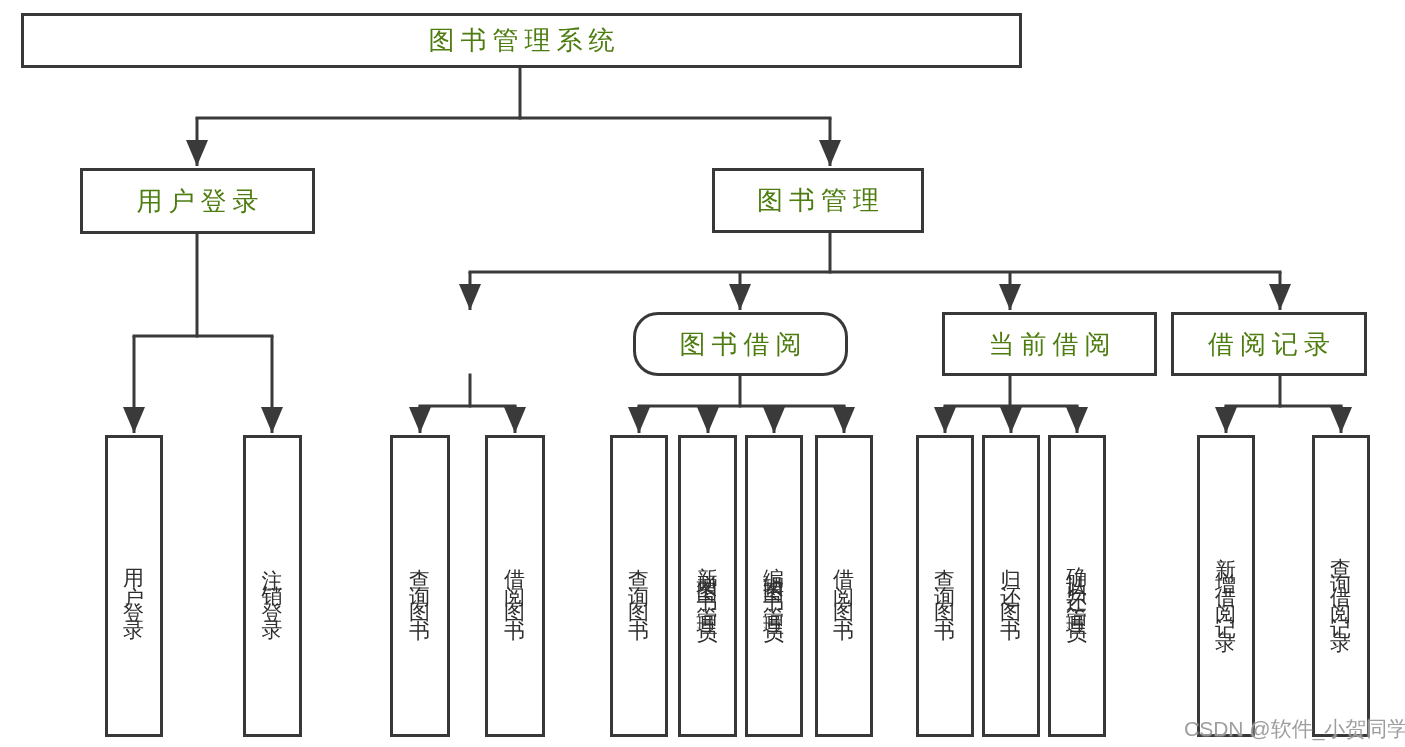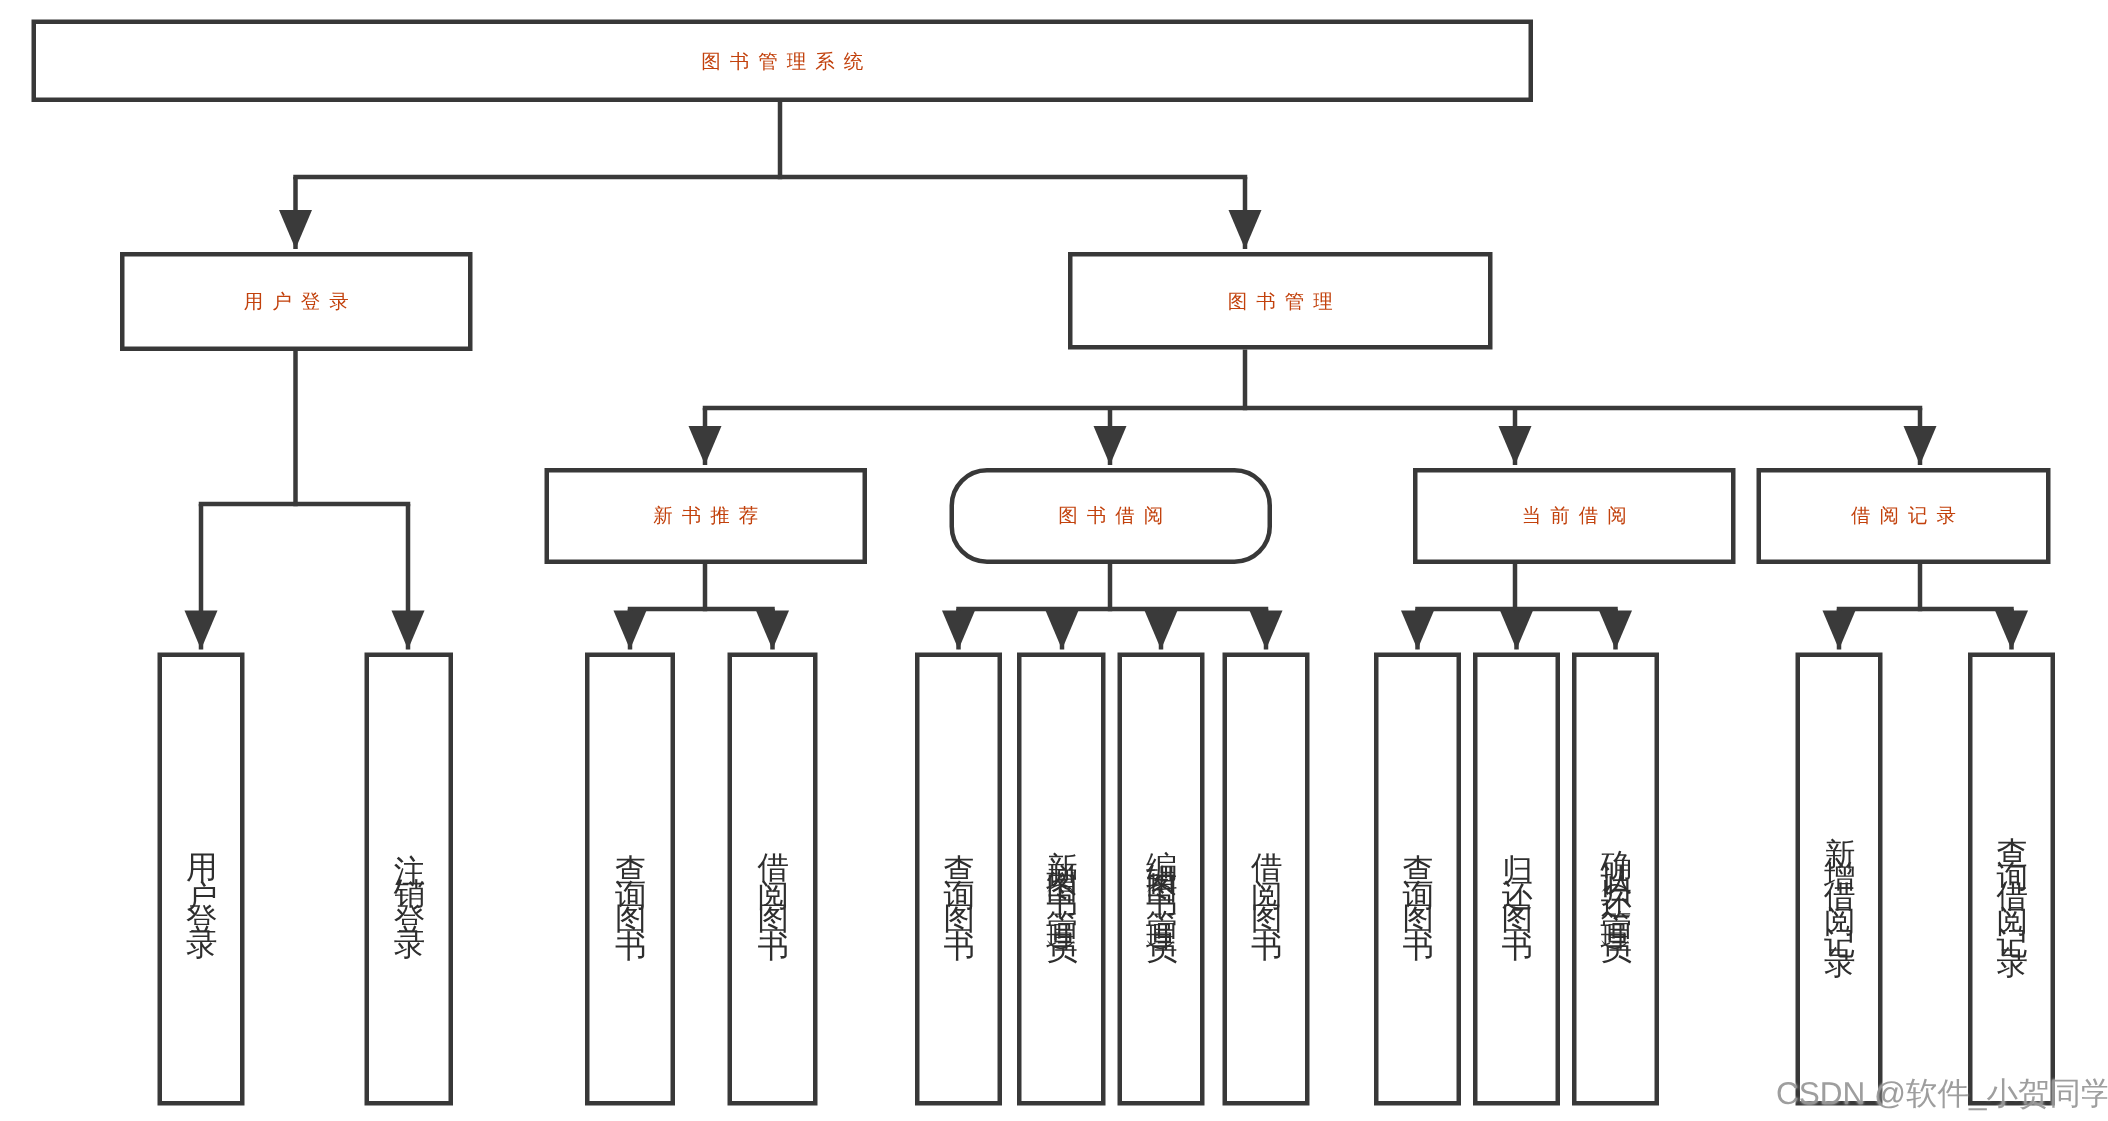--- a/index.html
+++ b/index.html
@@ -24,24 +24,24 @@
     pointer-events: none;
   }
   .hbox {
     position: absolute;
     box-sizing: border-box;
     border: 3px solid #383838;
     background: #ffffff;
     display: flex;
     align-items: center;
     justify-content: center;
-    font-size: 13px;
+    font-size: 26px;
     letter-spacing: 6px;
     text-indent: 6px; 
-    color: #c2410c;
+    color: #4d7c0f;
     white-space: nowrap;
   }
   .vbox {
     position: absolute;
     top: 435px;
     height: 302px;
     box-sizing: border-box;
     border: 3px solid #383838;
     background: #ffffff;
     display: flex;
@@ -121,23 +121,22 @@
       <path d="M1280 374 V406" stroke-linecap="square"></path>
       <path d="M1226 406 H1341" stroke-linecap="square"></path>
       <path d="M1226 406 V433" marker-end="url(#ah)"></path>
       <path d="M1341 406 V433" marker-end="url(#ah)"></path>
     </g>
   </svg>
 
   <div class="hbox" style="left:21px; top:13px; width:1001px; height:55px;">图书管理系统</div>
 
   <div class="hbox" style="left:80px; top:168px; width:235px; height:66px;">用户登录</div>
-  <div class="hbox" style="left:712px; top:168px; width:283px; height:65px;">图书管理</div>
+  <div class="hbox" style="left:712px; top:168px; width:212px; height:65px;">图书管理</div>
 
-  <div class="hbox" style="left:363px; top:312px; width:215px; height:64px;">新书推荐</div>
   <div class="hbox" style="left:633px; top:312px; width:215px; height:64px;border-radius:25px;">图书借阅</div>
   <div class="hbox" style="left:903px; top:312px; width:215px; height:64px;margin-left:39px;">当前借阅</div>
   <div class="hbox" style="left:1171px; top:312px; width:196px; height:64px;">借阅记录</div>
 
   <div class="vbox" style="left:105px; width:58px;">
     <span class="vlabel sp-short">用户登录</span>
   </div>
   <div class="vbox" style="left:243px; width:59px;">
     <span class="vlabel sp-short">注销登录</span>
   </div>

